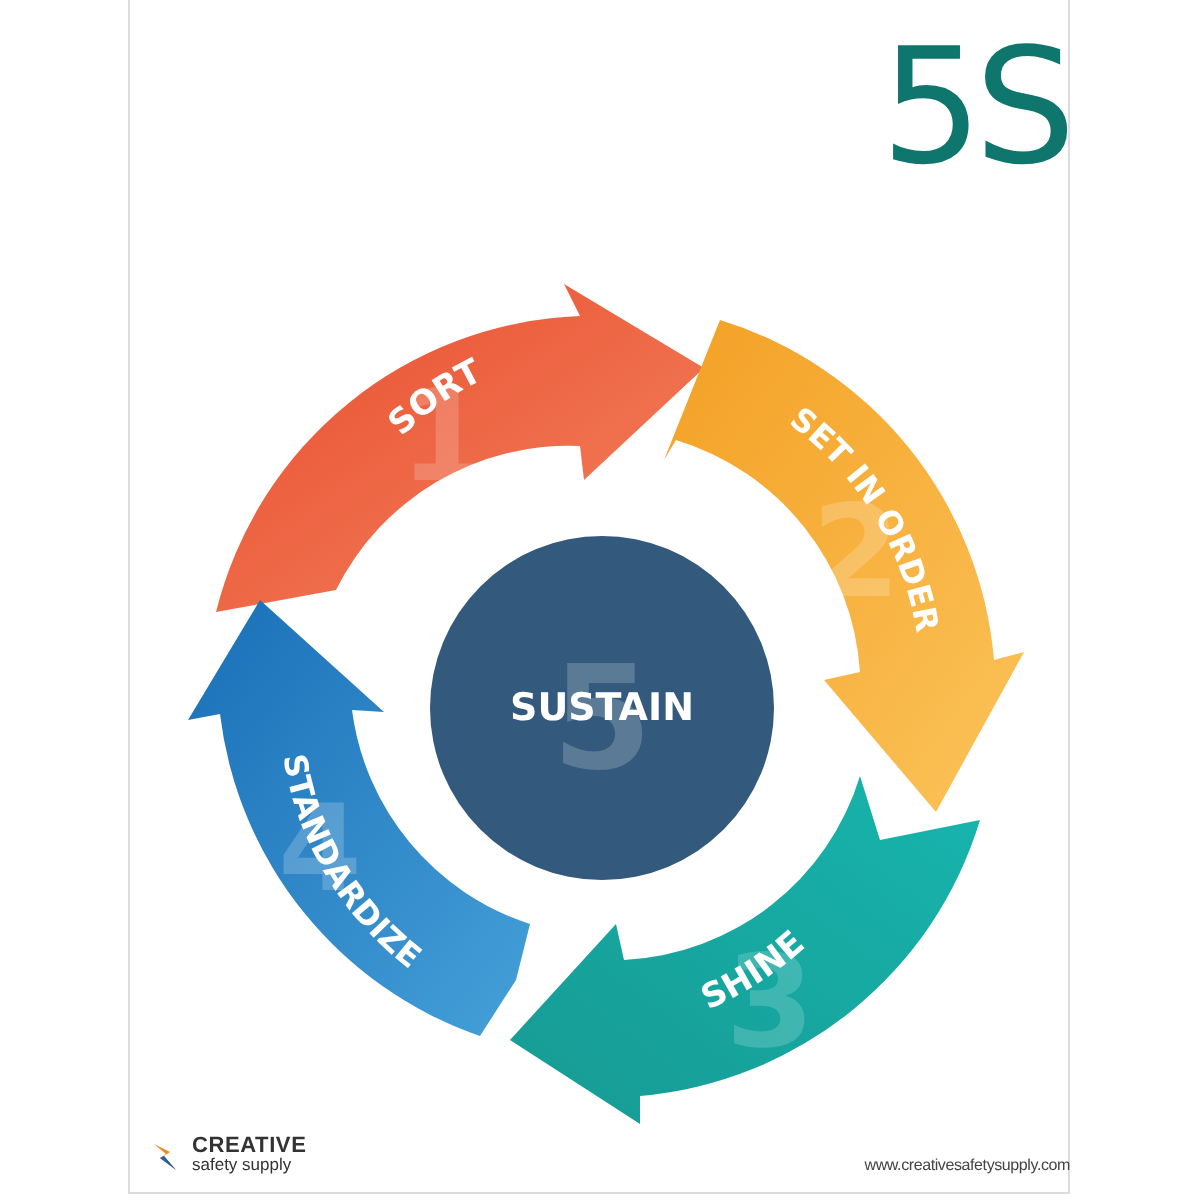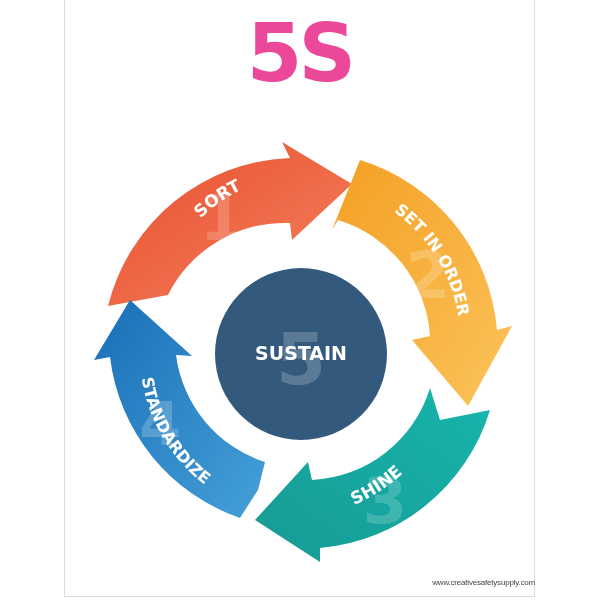--- a/index.html
+++ b/index.html
@@ -1,18 +1,18 @@
 <!DOCTYPE html>
 <html><head>
 <meta charset="utf-8">
 <style>
   html, body { margin:0; padding:0; background:#ffffff; }
   body { width:600px; height:600px; position:relative; overflow:hidden; font-family:"Liberation Sans", sans-serif; }
   .poster { position:absolute; left:64px; top:0; width:471px; height:597px; background:#ffffff; border:1px solid #dcdcdc; border-top:none; box-sizing:border-box; }
-  .title { position:absolute; left:0; width:100%; top:14px; text-align:center; font-family:"DejaVu Sans", sans-serif; font-weight:bold; font-size:80px; letter-spacing:-4px; color:#ec4899; line-height:80px; }
+  .title { position:absolute; left:0; width:100%; top:14px; text-align:right; font-family:"DejaVu Sans", sans-serif; font-weight:normal; font-size:80px; letter-spacing:-4px; color:#0f766e; line-height:80px; }
   .subtitle { position:absolute; left:0; width:100%; top:95px; text-align:center; font-size:15px; color:#333333; letter-spacing:-0.3px; }
   svg.cycle { position:absolute; left:0; top:0; }
   .footer-url { position:absolute; right:0; bottom:10px; font-size:8px; color:#444; letter-spacing:-0.2px; }
   .logo { position:absolute; left:12px; bottom:10px; display:flex; align-items:center; gap:4px; }
   .logo-text1 { font-weight:bold; font-size:11px; color:#333; line-height:10px; letter-spacing:0.3px; }
   .logo-text2 { font-size:8.5px; color:#333; line-height:9px; }
 </style>
 </head>
 <body>
 
@@ -69,14 +69,24 @@
   </g>
 
   <g>
     <circle cx="301" cy="354" r="86" fill="#33597c"></circle>
     <text x="301" y="384" font-family="DejaVu Sans, sans-serif" font-weight="bold" font-size="72" fill="#ffffff" fill-opacity="0.2" text-anchor="middle">5</text>
     <text x="301" y="360" font-family="DejaVu Sans, sans-serif" font-weight="bold" font-size="19" fill="#ffffff" text-anchor="middle">SUSTAIN</text>
   </g>
 </svg>
 
 <div style="position:absolute; left:64px; top:0; width:471px; height:597px;">
+  <div class="logo">
+    <svg width="16" height="16" viewBox="0 0 16 16">
+      <path d="M1 2 L9 6 L6 8 L12 15 L4 9 L7 7 Z" fill="#f08a1c"></path>
+      <path d="M6 8 L12 15 L4 9 Z" fill="#1d5fa8"></path>
+    </svg>
+    <div>
+      <div class="logo-text1">CREATIVE</div>
+      <div class="logo-text2">safety supply</div>
+    </div>
+  </div>
   <div class="footer-url">www.creativesafetysupply.com</div>
 </div>
 
 </body></html>

